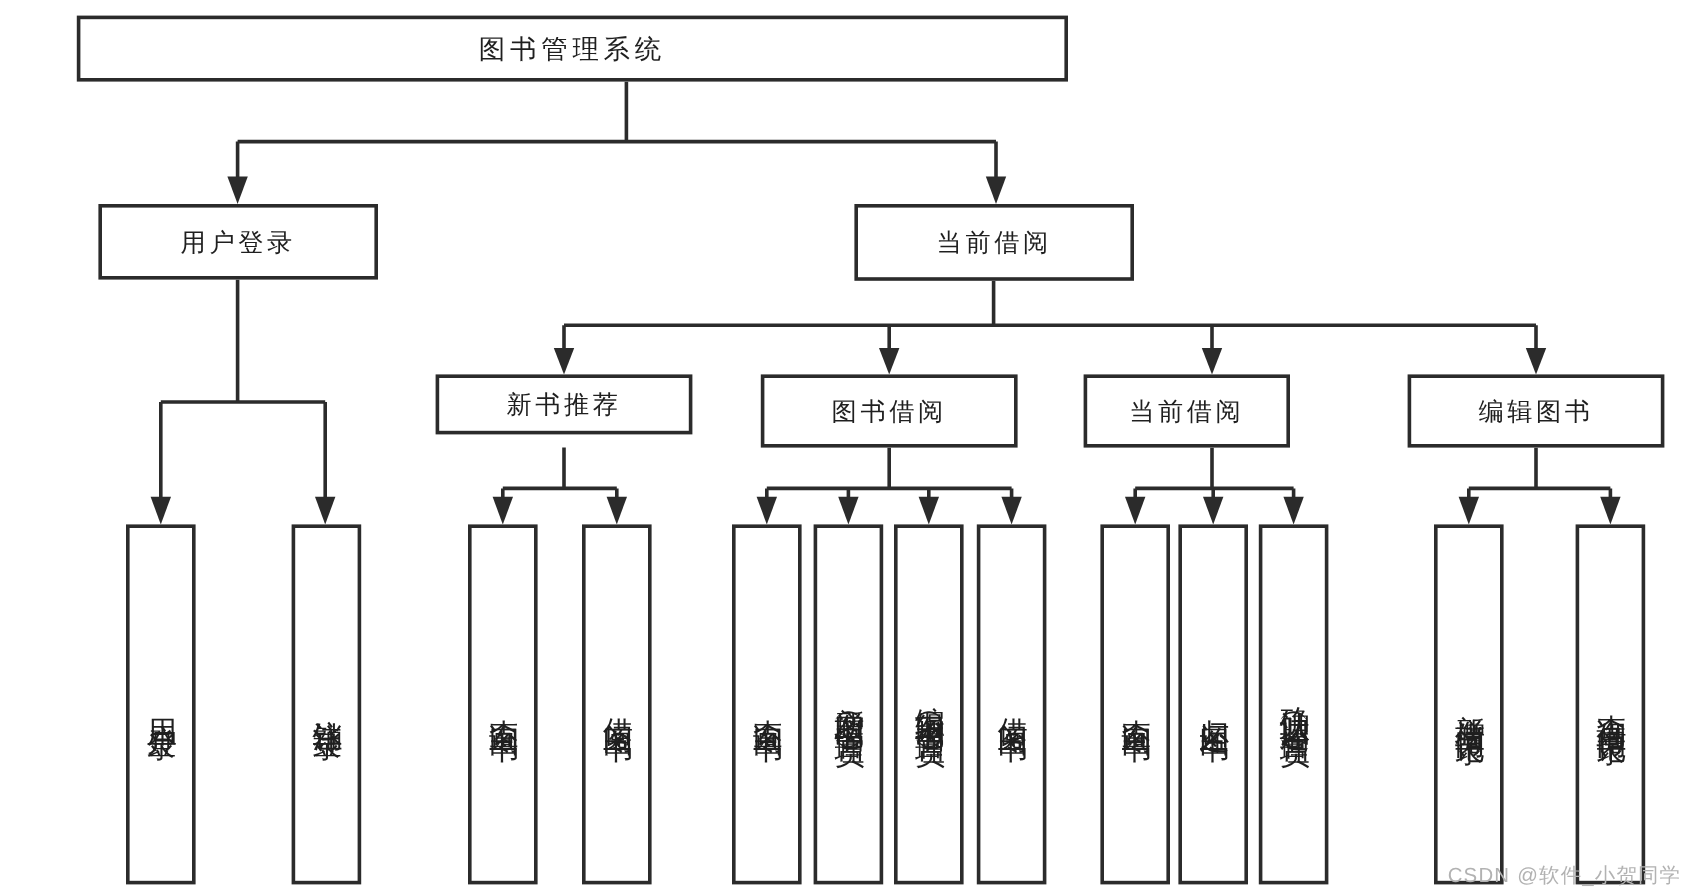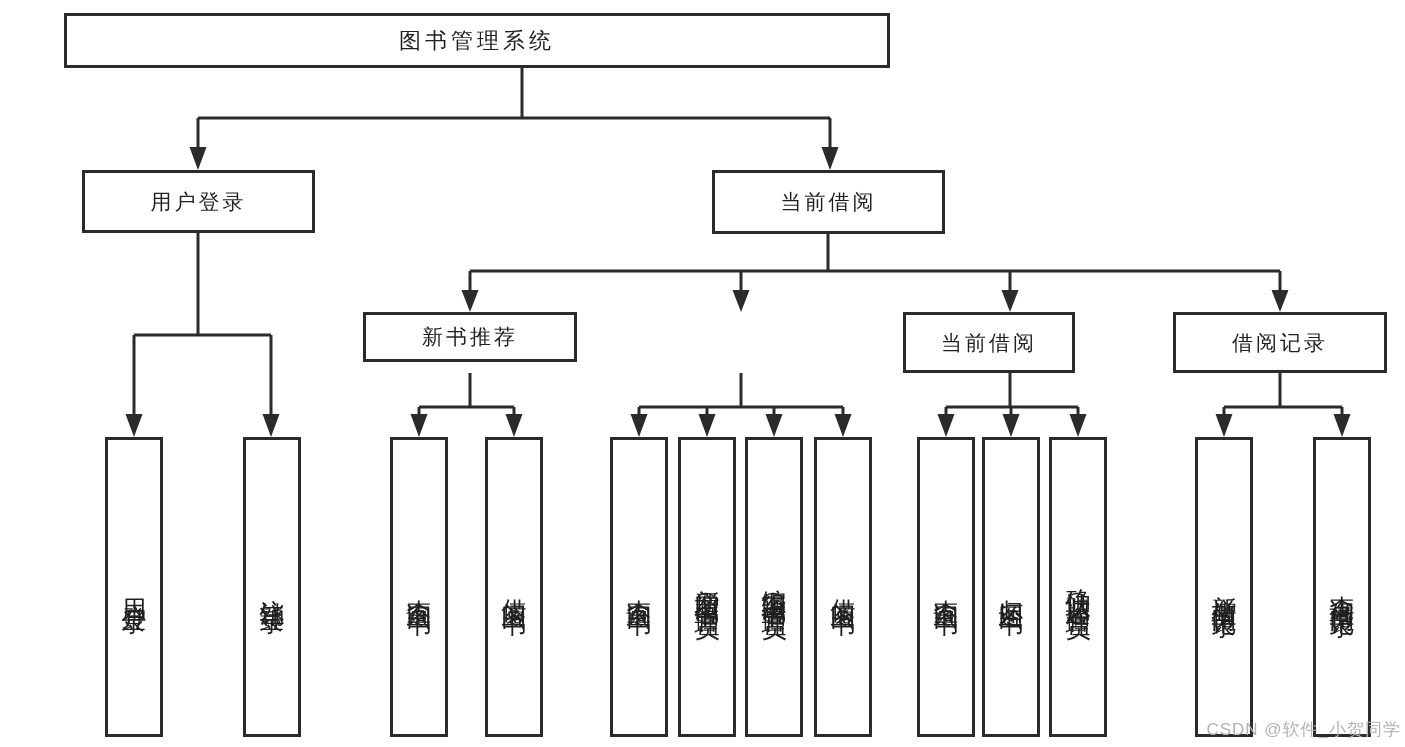--- a/index.html
+++ b/index.html
@@ -88,22 +88,23 @@
     <polygon points="1215.5,414 1232.5,414 1224,437"></polygon>
     <polygon points="1333.5,414 1350.5,414 1342,437"></polygon>
   </svg>
 
   <div class="node h root" style="left:30px;top:13px;width:826px;height:55px;margin-left:34px;">图书管理系统</div>
 
   <div class="node h" style="left:82px;top:170px;width:233px;height:63px;">用户登录</div>
   <div class="node h" style="left:712px;top:170px;width:233px;height:64px;">当前借阅</div>
 
   <div class="node h" style="left:363px;top:312px;width:214px;height:50px;">新书推荐</div>
+  <div class="node h" style="left:634px;top:312px;width:214px;height:61px;">图书借阅</div>
   <div class="node h" style="left:903px;top:312px;width:172px;height:61px;">当前借阅</div>
-  <div class="node h" style="left:1173px;top:312px;width:214px;height:61px;">借阅记录</div>
+  <div class="node h" style="left:1173px;top:312px;width:214px;height:61px;">编辑图书</div>
 
   <div class="node leaf" style="left:105px;top:437px;width:58px;height:300px;">
     <span>用户登录</span>
   </div>
   <div class="node leaf" style="left:243px;top:437px;width:58px;height:300px;">
     <span>注销登录</span>
   </div>
 
   <div class="node leaf" style="left:390px;top:437px;width:58px;height:300px;">
     <span>查询图书</span>

